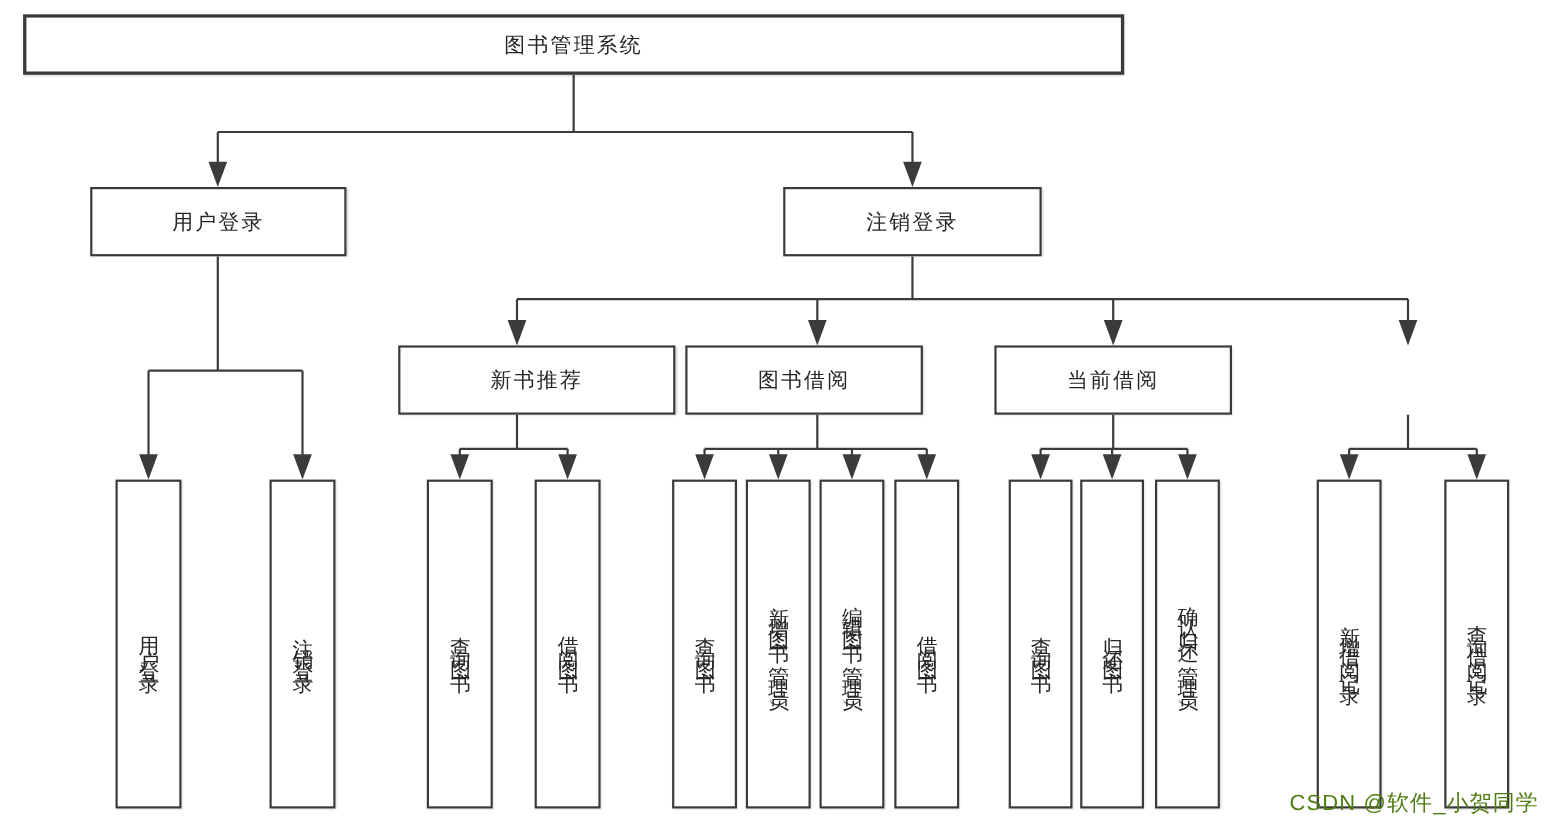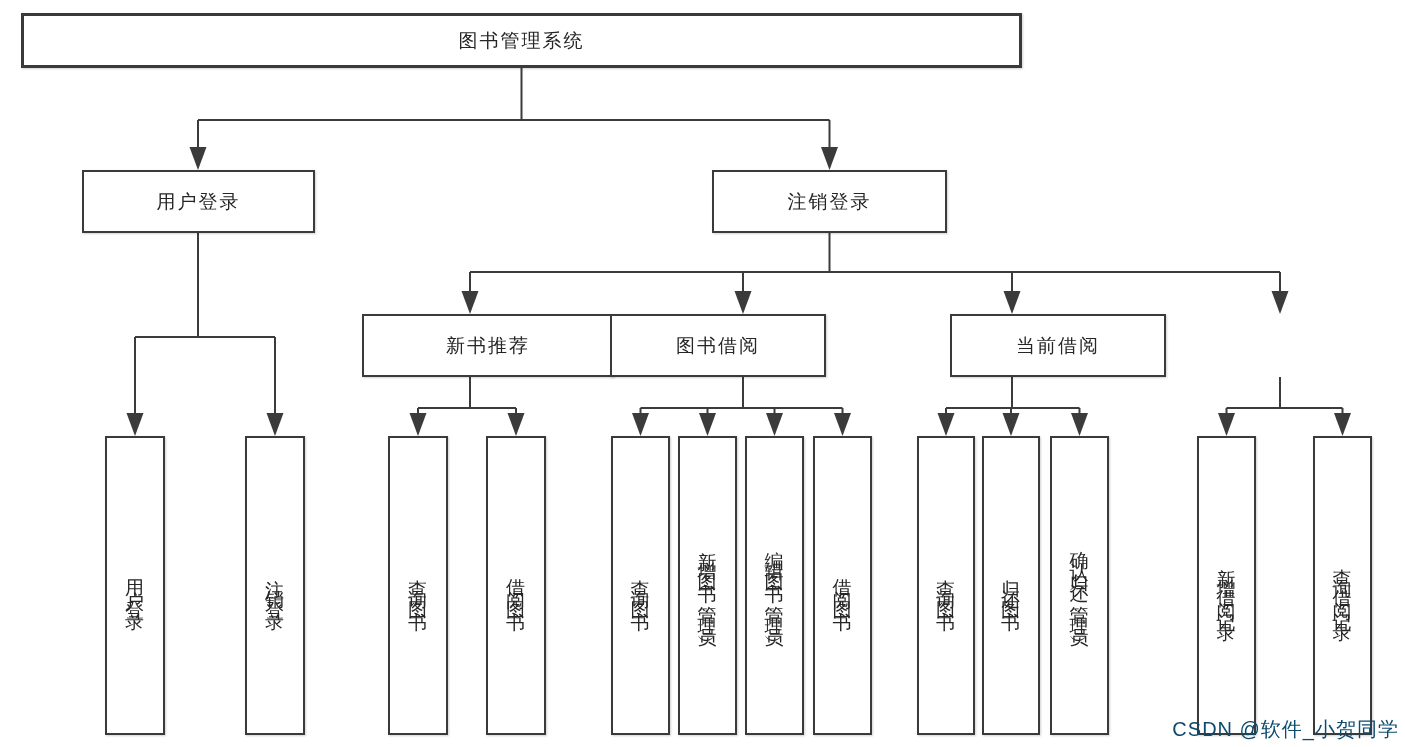--- a/index.html
+++ b/index.html
@@ -47,21 +47,21 @@
     line-height: 1;
     letter-spacing: 11px;
     white-space: nowrap;
   }
   #watermark {
     position: absolute;
     right: 6px;
     bottom: 4px;
     font-size: 20px;
     letter-spacing: 1px;
-    color: #0c4a6e;
+    color: #4d7c0f;
     z-index: 3;
     pointer-events: none;
   }
 </style>
 </head>
 <body>
 
 <div id="canvas">
 
   <svg id="connectors" width="1405" height="747" viewBox="0 0 1405 747">
@@ -137,24 +137,24 @@
   <div class="node hbox" style="left:82px; top:170px; width:233px; height:63px;">
     <span>用户登录</span>
   </div>
   <div class="node hbox" style="left:712px; top:170px; width:235px; height:63px;">
     <span>注销登录</span>
   </div>
 
   <div class="node hbox" style="left:362px; top:314px; width:252px; height:63px;">
     <span>新书推荐</span>
   </div>
-  <div class="node hbox" style="left:610px; top:314px; width:216px; height:63px;">
+  <div class="node hbox" style="left:623px; top:314px; width:216px; height:63px;">
     <span>图书借阅</span>
   </div>
-  <div class="node hbox" style="left:904px; top:314px; width:216px; height:63px;margin-left:46px;">
+  <div class="node hbox" style="left:904px; top:314px; width:216px; height:63px;">
     <span>当前借阅</span>
   </div>
 
   <div class="node vbox" style="left:105px; top:436px; width:60px; height:299px;">
     <span class="vlabel">用户登录</span>
   </div>
   <div class="node vbox" style="left:245px; top:436px; width:60px; height:299px;">
     <span class="vlabel">注销登录</span>
   </div>
 

